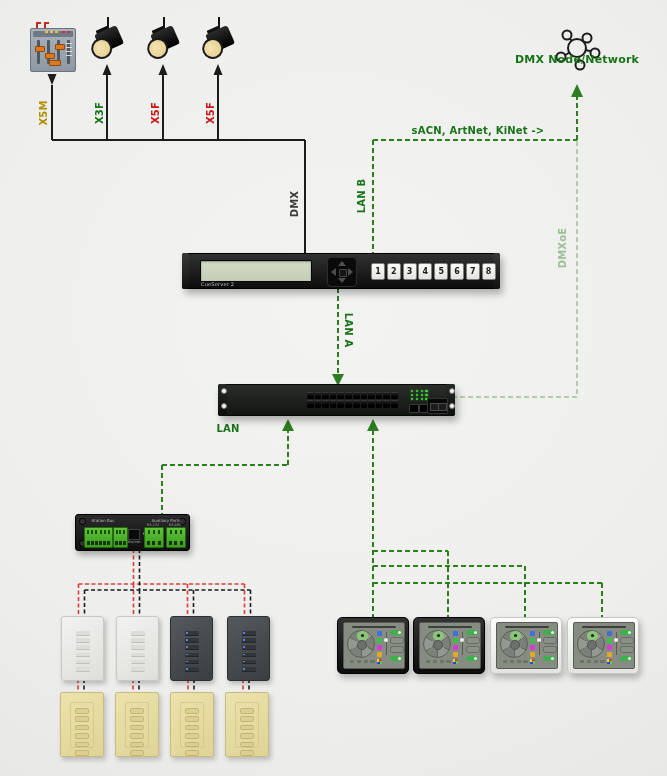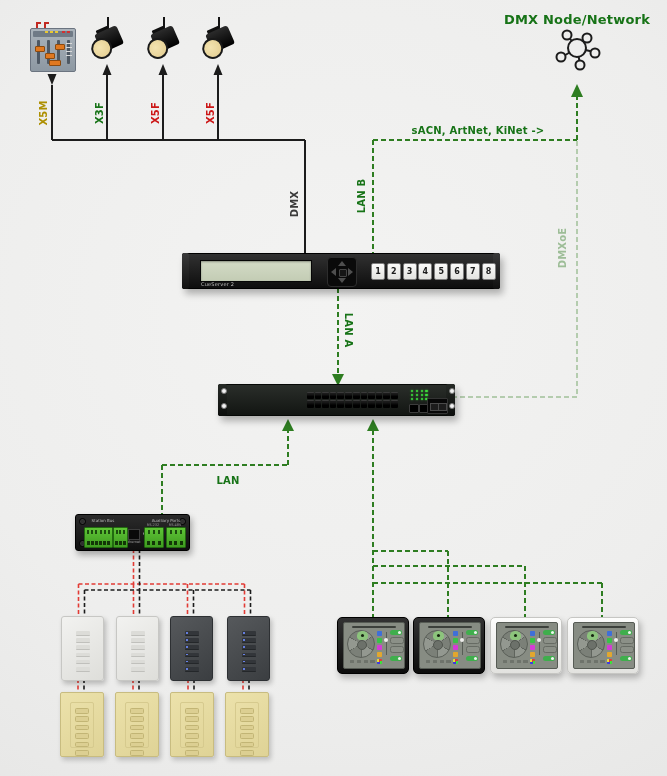--- a/index.html
+++ b/index.html
@@ -12,21 +12,21 @@
   
   .lbl{position:absolute;font-weight:bold;font-size:10px;white-space:nowrap;
        transform:translate(-50%,-50%);letter-spacing:.2px;}
   .lbl.rot-ccw{transform:translate(-50%,-50%) rotate(-90deg);}
   .lbl.rot-cw{transform:translate(-50%,-50%) rotate(90deg);}
   .lbl.green{color:var(--green_text);}
   .lbl.lgreen{color:var(--lightgreen_text);}
   .lbl.red{color:var(--red_label);}
   .lbl.olive{color:var(--olive_label);}
   .lbl.dark{color:#3a3a3a;}
-  .lbl.big{font-size:13px;}
+  .lbl.big{font-size:11px;margin-top:40px;}
   
   .console{left:30px;top:28px;width:46px;height:44px;}
   .console .ant{position:absolute;width:2px;height:8px;background:#c22a22;top:-6px;}
   .console .ant i{position:absolute;width:5px;height:2px;background:#c22a22;top:0;left:0;display:block;}
   .console .cbody{position:absolute;inset:0;background:linear-gradient(#aab3bb,#8d98a2);
      border:1px solid #6b7480;border-radius:2px;}
   .console .strip{position:absolute;left:2px;right:2px;top:2px;height:6px;background:#6f7a86;border-radius:1px;}
   .console .dot{position:absolute;width:3px;height:2px;top:2px;}
   .console .slot{position:absolute;top:11px;width:3px;height:24px;background:#4e5863;border-radius:1px;}
   .console .knob{position:absolute;width:8px;height:4px;background:#e0781f;border:1px solid #8a4a10;border-radius:1px;}
@@ -185,21 +185,21 @@
   <div class="lbl big green" style="left:577px;top:19px;">DMX Node/Network</div>
   <div class="lbl olive rot-ccw" style="left:43px;top:113px;">X5M</div>
   <div class="lbl green rot-ccw" style="left:99px;top:113px;">X3F</div>
   <div class="lbl red rot-ccw" style="left:155px;top:113px;">X5F</div>
   <div class="lbl red rot-ccw" style="left:210px;top:113px;">X5F</div>
   <div class="lbl green" style="left:478px;top:130px;">sACN, ArtNet, KiNet -&gt;</div>
   <div class="lbl dark rot-ccw" style="left:294px;top:204px;">DMX</div>
   <div class="lbl green rot-ccw" style="left:361px;top:196px;">LAN B</div>
   <div class="lbl lgreen rot-ccw" style="left:562px;top:248px;">DMXoE</div>
   <div class="lbl green rot-cw" style="left:348px;top:330px;">LAN A</div>
-  <div class="lbl green" style="left:228px;top:480px;text-align:right;">LAN</div>
+  <div class="lbl green" style="left:228px;top:428px;text-align:right;">LAN</div>
 
   <div class="abs console">
     <div class="ant" style="left:6px;">
         <i></i>
       </div>
     <div class="ant" style="left:14px;">
         <i></i>
       </div>
     <div class="cbody">
       <div class="strip"></div>

